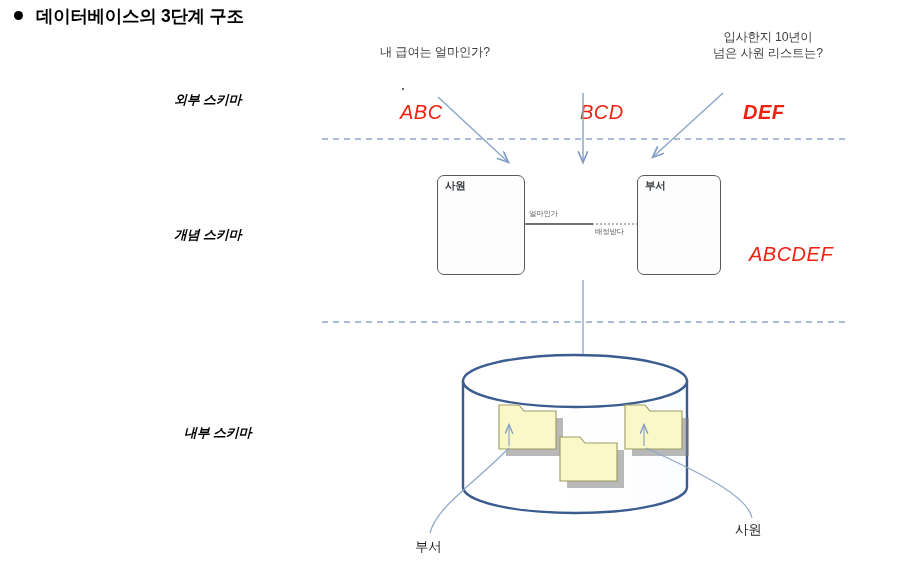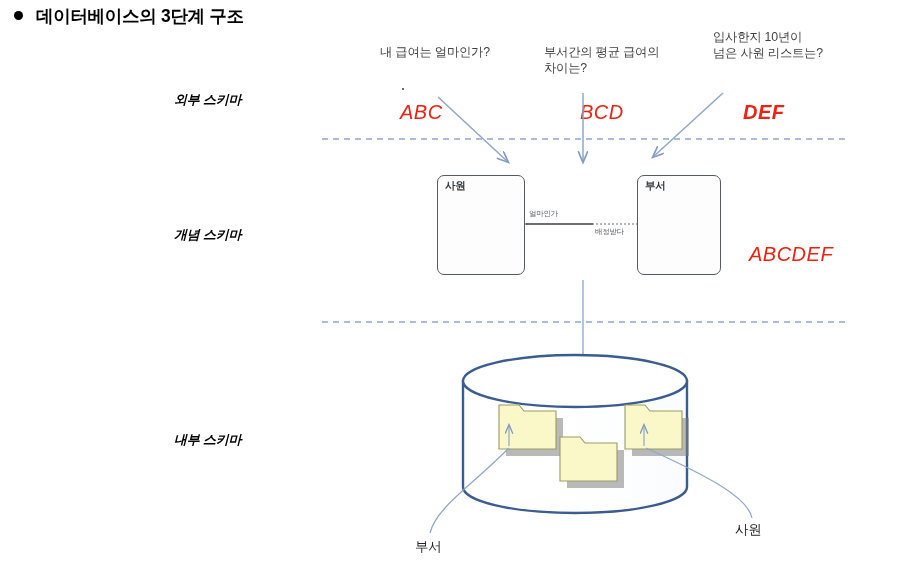--- a/index.html
+++ b/index.html
@@ -13,20 +13,21 @@
     position: relative;
     overflow: hidden;
     font-family: "Liberation Sans", "DejaVu Sans", sans-serif;
     color: #000000;
   }
   #slide {
     position: absolute;
     left: 0; top: 0;
     width: 913px;
     height: 565px;
+    text-align: center;
   }
   
   .bullet-row {
     position: absolute;
     left: 14px;
     top: 4px;
     display: flex;
     align-items: baseline;
   }
   .bullet-dot {
@@ -49,21 +50,21 @@
   .schema-label {
     position: absolute;
     font-size: 13px;
     font-weight: bold;
     font-style: italic;
     letter-spacing: -0.2px;
     white-space: nowrap;
   }
   #lbl-external { left: 174px; top: 91px; }
   #lbl-conceptual { left: 174px; top: 226px; }
-  #lbl-internal { left: 174px; top: 424px; margin-top: 7px; }
+  #lbl-internal { left: 184px; top: 424px; }
 
   
   .question {
     position: absolute;
     font-size: 12.3px;
     color: #404040;
     line-height: 1.32;
     white-space: pre-line;
     letter-spacing: -0.2px;
     margin-left: 36px;
@@ -157,22 +158,20 @@
   <div class="bullet-row">
     <span class="bullet-dot"></span>
     <span class="bullet-title">데이터베이스의 3단계 구조</span>
   </div>
 
   <div class="schema-label" id="lbl-external">외부 스키마</div>
   <div class="schema-label" id="lbl-conceptual">개념 스키마</div>
   <div class="schema-label" id="lbl-internal">내부 스키마</div>
 
   <div class="question" id="q1">내 급여는 얼마인가?</div>
-  <div class="question" id="q2">부서간의 평균 급여의
-차이는?</div>
   <div class="question" id="q3">입사한지 10년이
 넘은 사원 리스트는?</div>
 
   <div id="stray-dot"></div>
   <div class="red-anno" id="anno-abc">ABC</div>
   <div class="red-anno" id="anno-bcd">BCD</div>
   <div class="red-anno" id="anno-def">DEF</div>
   <div class="red-anno" id="anno-abcdef">ABCDEF</div>
 
   <svg id="art" viewBox="0 0 913 565">

